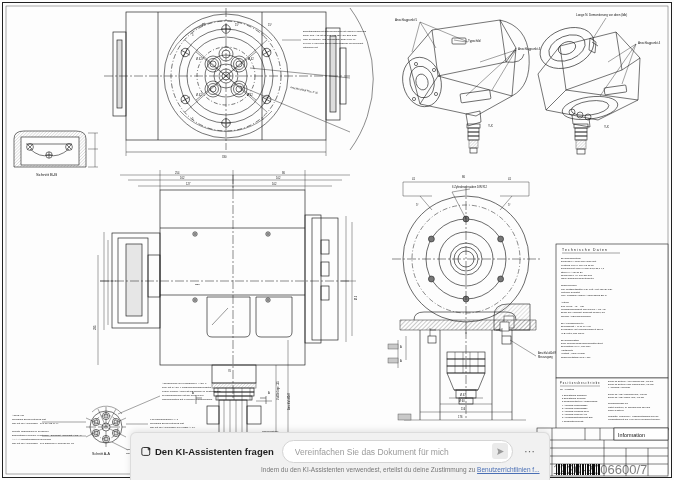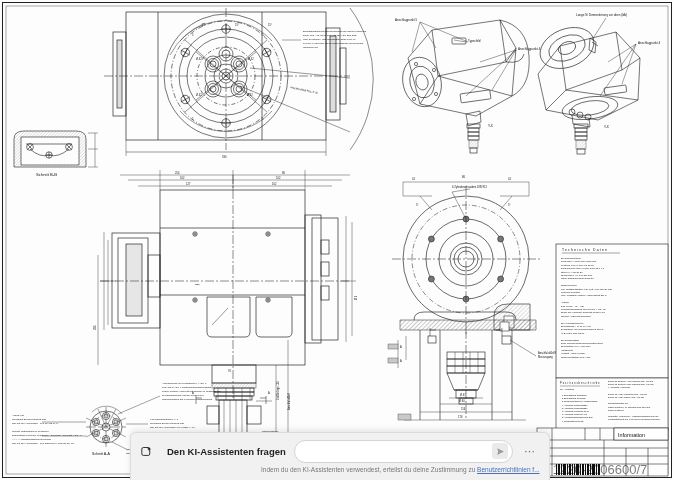--- a/index.html
+++ b/index.html
@@ -27,21 +27,21 @@
     border-left:1px solid #dcdcdc;
     border-right:1px solid #dcdcdc;
     border-radius:6px 6px 0 0;
     box-shadow:0 -2px 6px rgba(0,0,0,.10);
     display:flex;flex-direction:column;justify-content:center;
     padding:0 10px;
     box-sizing:border-box;
   }
   .ai-row{display:flex;align-items:center;gap:8px;}
   .ai-label{
-    display:flex;align-items:center;gap:15px;
+    display:flex;align-items:center;gap:3px;
     font-size:9.5px;font-weight:bold;color:#1f1f1f;white-space:nowrap;
   }
   .ai-sparkle{
     width:11px;height:11px;flex:0 0 11px;display:block;
   }
   .ai-input-wrap{
     flex:1 1 auto;position:relative;display:flex;align-items:center;
     background:#ffffff;border:1px solid #d4d4d4;border-radius:14px;
     height:21px;padding:0 24px 0 10px;
   }
@@ -726,20 +726,21 @@
     <div class="ai-row">
       <div class="ai-label">
         <svg class="ai-sparkle" viewBox="0 0 16 16">
           <rect x="1.2" y="2.2" width="11.5" height="11.5" rx="2.2" fill="none" stroke="#1f1f1f" stroke-width="1.3"></rect>
           <path d="M11.6 1.4 l0.85 2.0 2.0 0.85 -2.0 0.85 -0.85 2.0 -0.85 -2.0 -2.0 -0.85 2.0 -0.85 z" fill="#1f1f1f"></path>
         </svg>
         <span>Den KI-Assistenten fragen</span>
       </div>
 
       <div class="ai-input-wrap">
+        <input class="ai-input" type="text" value="" placeholder="Vereinfachen Sie das Dokument für mich" style="">
         <span class="ai-send">
           <svg width="9" height="9" viewBox="0 0 12 12">
             <path d="M1.5 10.5 L10.5 6 L1.5 1.5 L3 6 Z" fill="#9a9a9a"></path>
           </svg>
         </span>
       </div>
 
       <div class="ai-more">⋯</div>
     </div>
 

